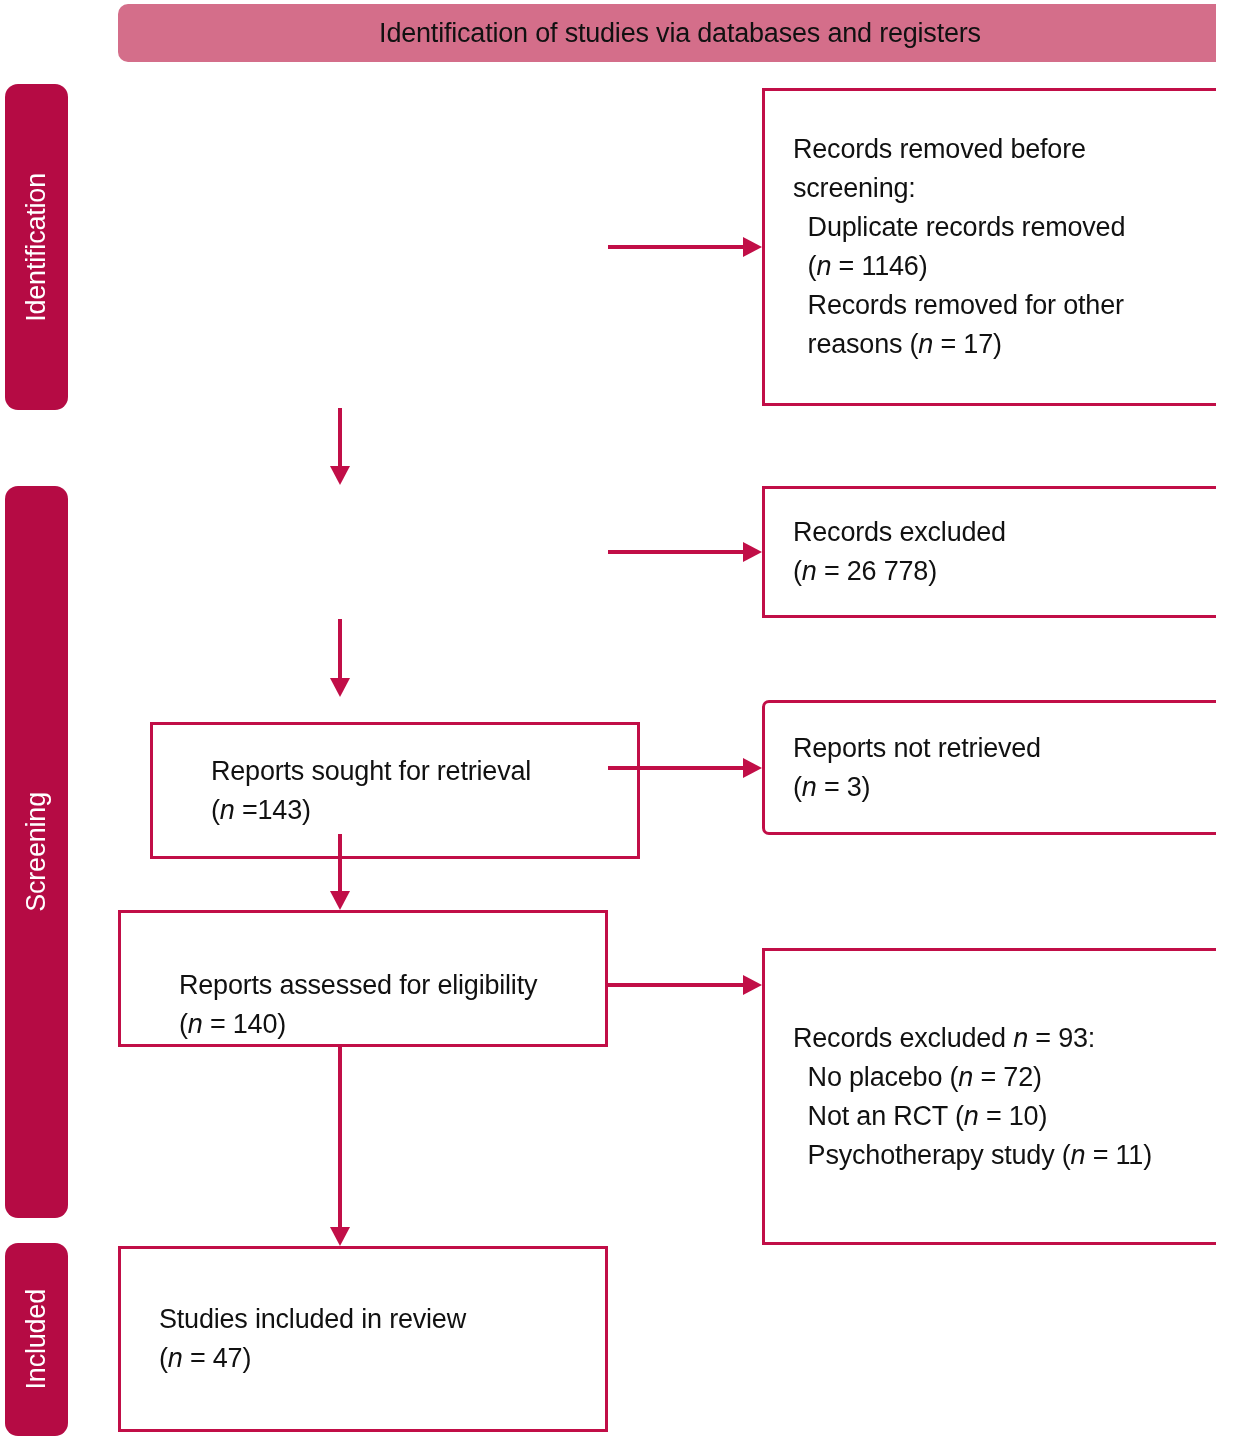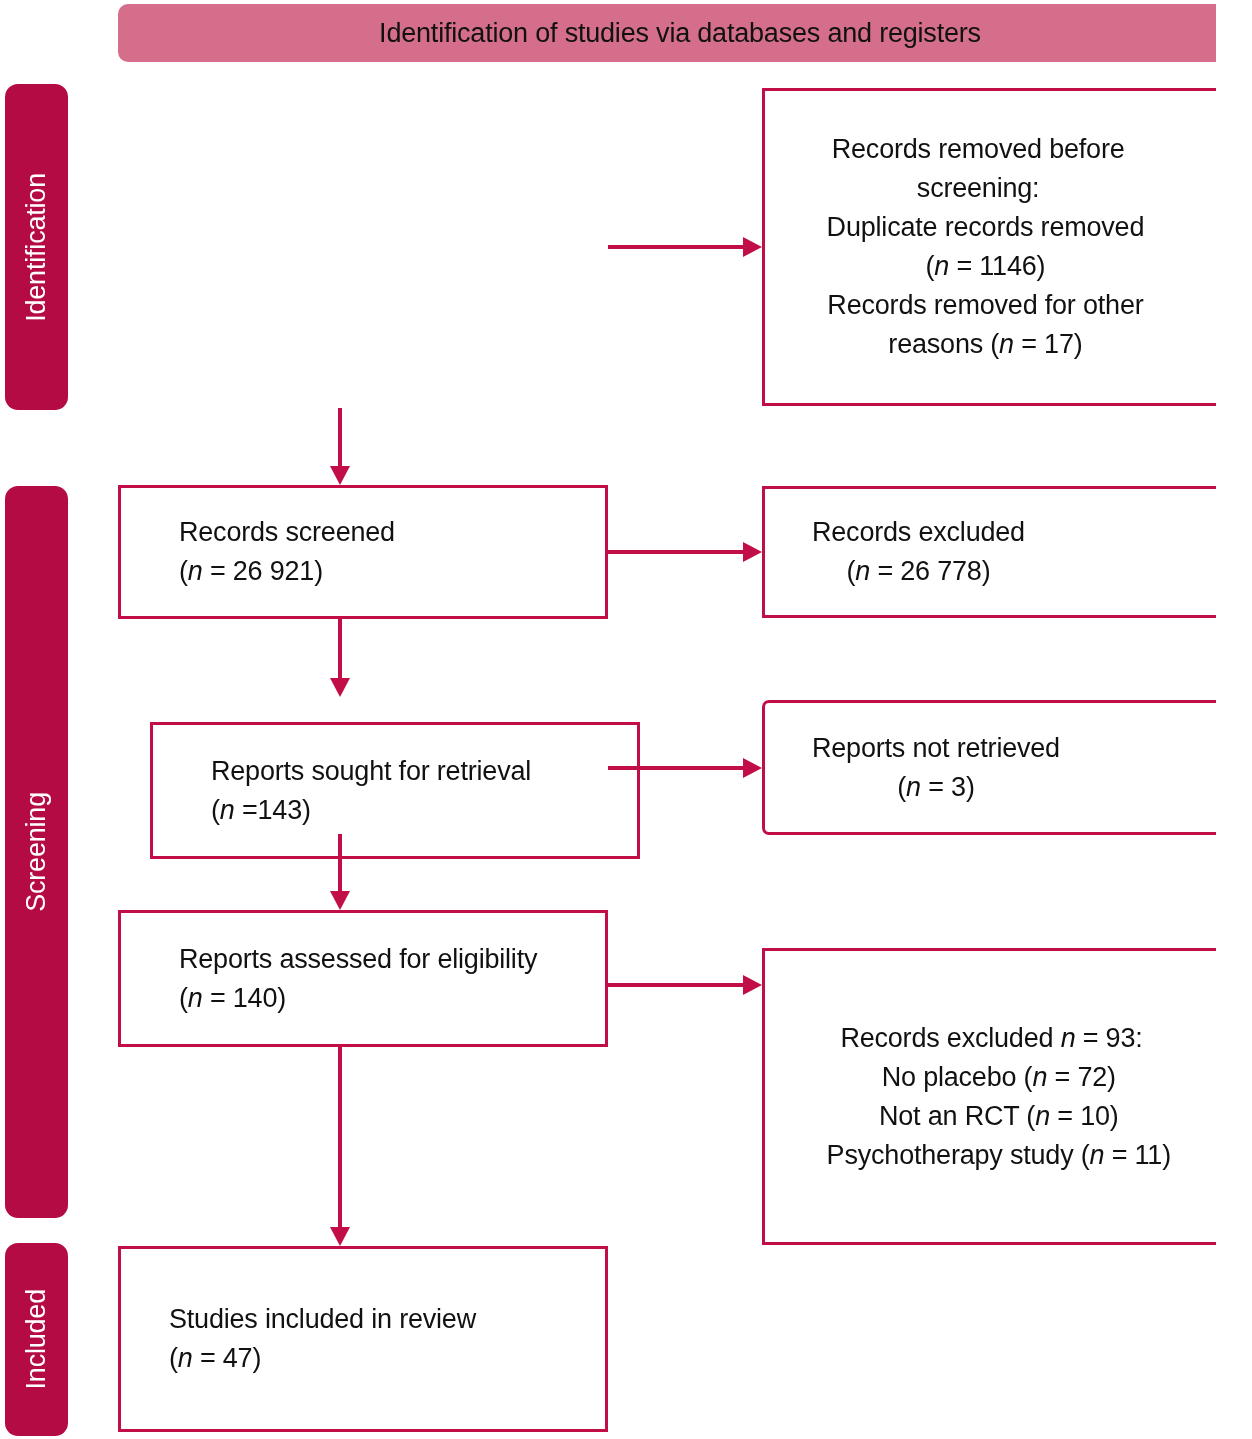--- a/index.html
+++ b/index.html
@@ -55,31 +55,31 @@
   .fbox .txt {
     white-space: pre-wrap;
     font-size: 27px;
     line-height: 39px;
     letter-spacing: -0.2px;
     padding-right: 16px;
   }
   .col-l { left: 118px; width: 490px; }
   .col-r { left: 762px; width: 483px; }
   .col-l .txt { padding-left: 58px; }
-  .col-r .txt { padding-left: 47px; text-align: center; }
+  .col-r .txt { padding-left: 28px; }
   .box-identified   { top: 88px;  height: 320px; }
   .box-removed      { top: 88px;  height: 318px; }
   .box-screened     { top: 485px; height: 134px; }
   .box-excluded     { top: 486px; height: 132px; }
   .box-sought       { top: 722px; height: 137px; margin-left: 32px; }
   .box-notretrieved { top: 700px; height: 135px; border-radius: 7px; }
-  .box-assessed     { top: 910px; height: 137px; }
+  .box-assessed     { top: 910px; height: 137px; align-items: flex-end; }
   .box-exclreasons  { top: 948px; height: 297px; }
   .box-included     { top: 1246px; height: 186px; }
-  .box-included .txt { padding-left: 48px; }
+  .box-included .txt { padding-left: 38px; }
 
   
   .arrow-h, .arrow-v { position: absolute; }
   .arrow-h .shaft {
     position: absolute; left: 0; top: 8px;
     height: 4px; background: #c10e47;
   }
   .arrow-h .head {
     position: absolute; top: 0;
     width: 0; height: 0;
@@ -120,24 +120,20 @@
 
   <div class="fbox col-r box-removed">
     <div class="txt">Records removed before
 screening:
   Duplicate records removed
   (<i>n</i> = 1146)
   Records removed for other
   reasons (<i>n</i> = 17)</div>
   </div>
 
-  <div class="fbox col-l box-screened">
-    <div class="txt">Records screened
-(<i>n</i> = 26 921)</div>
-  </div>
   <div class="fbox col-r box-excluded">
     <div class="txt">Records excluded
 (<i>n</i> = 26 778)</div>
   </div>
 
   <div class="fbox col-l box-sought">
     <div class="txt">Reports sought for retrieval
 (<i>n</i> =143)</div>
   </div>
   <div class="fbox col-r box-notretrieved">

